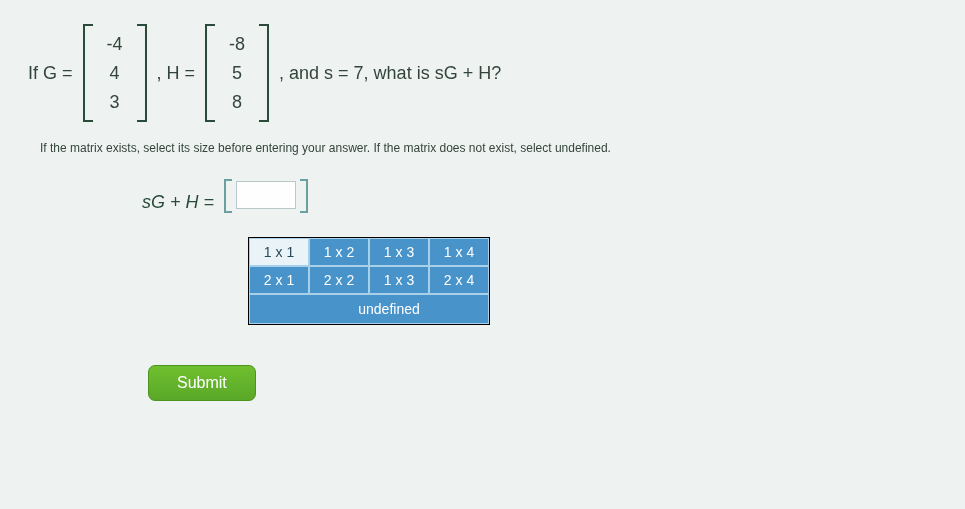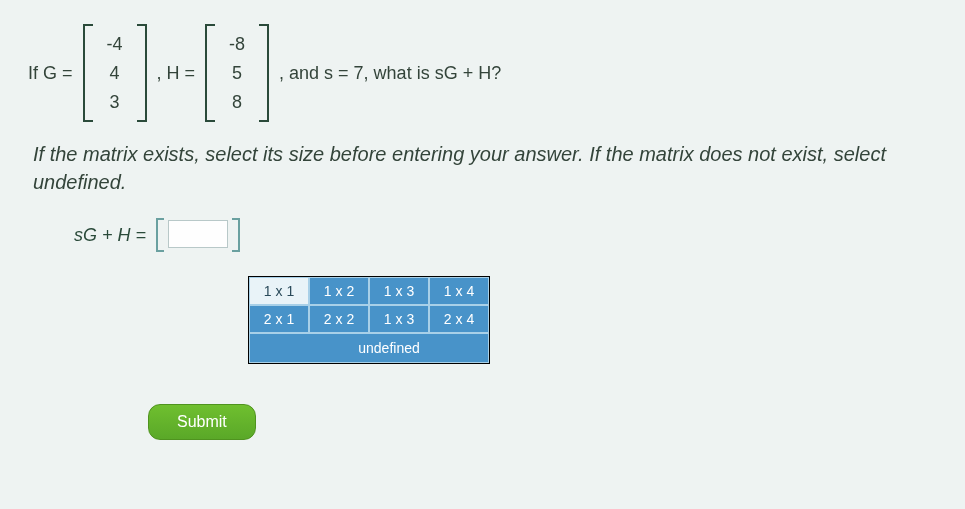--- a/index.html
+++ b/index.html
@@ -51,33 +51,32 @@
     justify-content: center;
     padding: 6px 10px;
   }
   .matrix-cell {
     text-align: center;
     line-height: 1.6;
     font-size: 18px;
     min-width: 24px;
   }
   .instruction {
-    font-style: italic;
-    font-size: 20px;
+    font-size: 12px;
     color: #33443a;
-    margin: 10px 0 22px 5px;
+    margin: 10px 0 22px 12px;
     line-height: 1.4;
   }
   .answer-line {
     display: flex;
-    align-items: center;
+    align-items: flex-end;
     gap: 10px;
     font-style: italic;
     font-size: 18px;
-    margin-left: 46px;
+    margin-left: 114px;
     margin-bottom: 24px;
   }
   .answer-box-wrap {
     display: inline-flex;
     align-items: stretch;
     height: 34px;
   }
   .ab-bracket-left, .ab-bracket-right {
     width: 8px;
     position: relative;
@@ -137,21 +136,21 @@
     cursor: pointer;
     padding-left: 40px;
   }
   .submit-btn {
     display: inline-block;
     margin-top: 40px;
     margin-left: 120px;
     background: linear-gradient(#6fbf2f, #5aa828);
     color: #fff;
     border: 1px solid #4f931f;
-    border-radius: 12px;
+    border-radius: 7px;
     padding: 8px 28px;
     font-size: 16px;
     cursor: pointer;
     font-family: Verdana, sans-serif;
   }
 </style>
 </head>
 <body>
 
 <div class="page">

